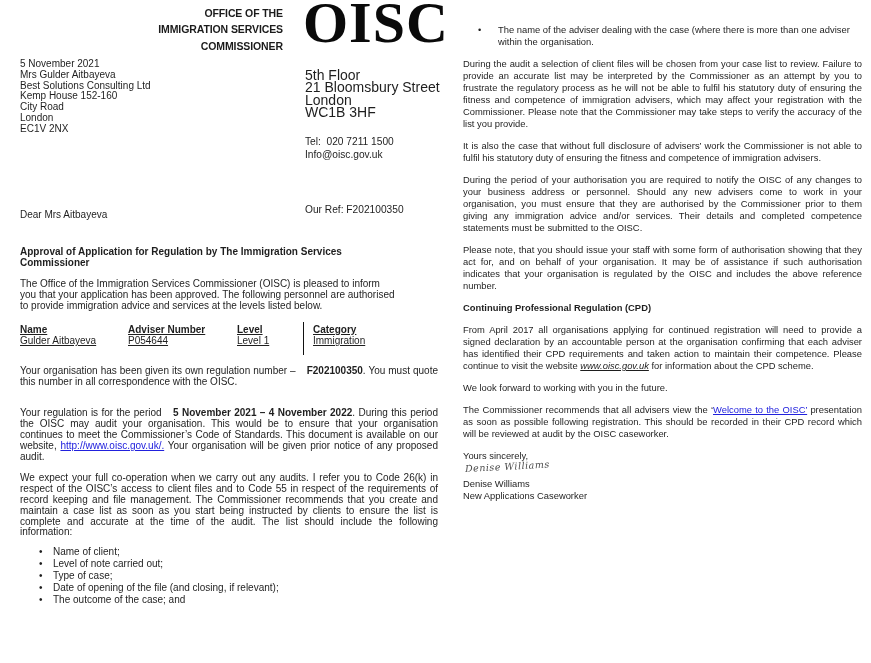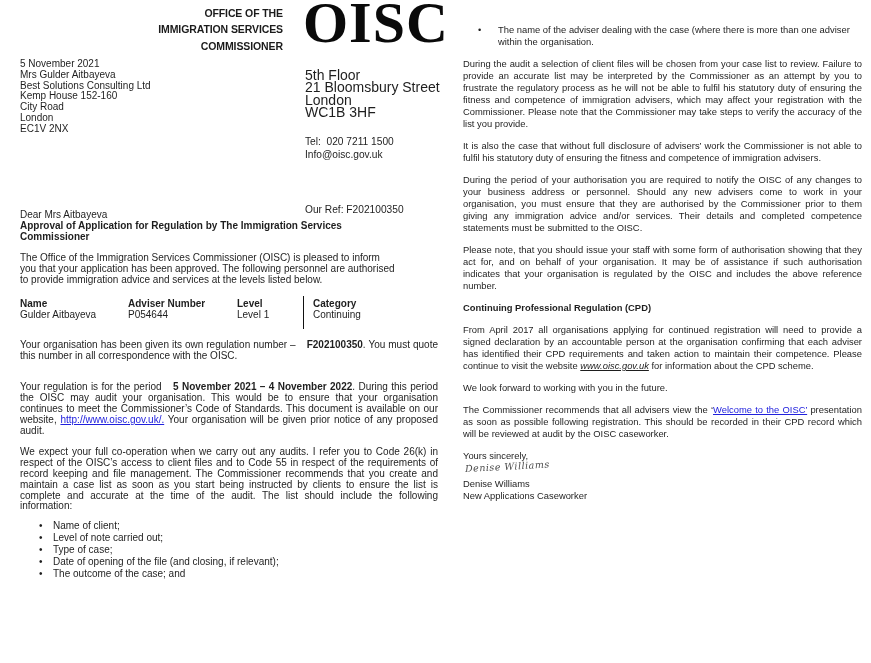--- a/index.html
+++ b/index.html
@@ -25,26 +25,26 @@
   .hq-contact { position:absolute; left:305px; top:136px; font-size:10.2px; line-height:12.5px; white-space:pre-wrap; }
   .our-ref   { position:absolute; left:305px; top:204px; font-size:10.2px;text-align:center; }
 
   
   .col-left {
     position:absolute; left:20px; top:59px; width:418px;
     font-size:10px; line-height:10.8px;
   }
   .date       { }
   .recipient  { margin-bottom:75px; }
-  .salutation { margin-bottom:0; }
+  .salutation { margin-bottom:26px; }
   .subject    { font-weight:bold; line-height:11px; margin-bottom:11px; }
   .intro      { margin-bottom:13px; }
 
   .adv-table  { position:relative; height:24px; margin-bottom:17px; }
-  .tcol       { position:absolute; top:0; }
+  .tcol       { position:absolute; top:0;text-decoration:underline; }
   .tcol .th   { font-weight:bold; height:11.5px; }
   .tcol .td   { height:11.5px; }
   .tdivider   { position:absolute; left:283px; top:-3px; width:1px; height:33px; background:#111; }
 
   .para-regnum { margin-bottom:21px; }
   .para-period { margin-bottom:11px; }
   .para-audits { margin-bottom:8px; }
 
   .bullets .bullet-item { position:relative; padding-left:33px; line-height:12px; }
   .bullets .bullet-marker { position:absolute; left:19px; top:0; }
@@ -113,21 +113,21 @@
         <div class="th">Adviser Number</div>
         <div class="td">P054644</div>
       </div>
       <div class="tcol" style="left:217px">
         <div class="th">Level</div>
         <div class="td">Level 1</div>
       </div>
       <div class="tdivider"></div>
       <div class="tcol" style="left:293px">
         <div class="th">Category</div>
-        <div class="td">Continuing</div>
+        <div class="td">Immigration</div>
       </div>
     </div>
 
     <div class="para-regnum justify"><span>Your organisation has been given its own regulation number – </span><span class="seg-b">F202100350</span><span>. You must quote this number in all correspondence with the OISC.</span></div>
     <div class="para-period justify"><span>Your regulation is for the period </span><span class="seg-b">5 November 2021 – 4 November 2022</span><span>. During this period the OISC may audit your organisation. This would be to ensure that your organisation continues to meet the Commissioner’s Code of Standards. This document is available on our website, </span><a class="seg-link">http://www.oisc.gov.uk/.</a><span> Your organisation will be given prior notice of any proposed audit.</span></div>
     <div class="para-audits justify">We expect your full co-operation when we carry out any audits. I refer you to Code 26(k) in respect of the OISC’s access to client files and to Code 55 in respect of the requirements of record keeping and file management. The Commissioner recommends that you create and maintain a case list as soon as you start being instructed by clients to ensure the list is complete and accurate at the time of the audit. The list should include the following information:</div>
     <div class="bullets">
         <div class="bullet-item"><span class="bullet-marker">•</span><span>Name of client;</span></div>
         <div class="bullet-item"><span class="bullet-marker">•</span><span>Level of note carried out;</span></div>
         <div class="bullet-item"><span class="bullet-marker">•</span><span>Type of case;</span></div>

